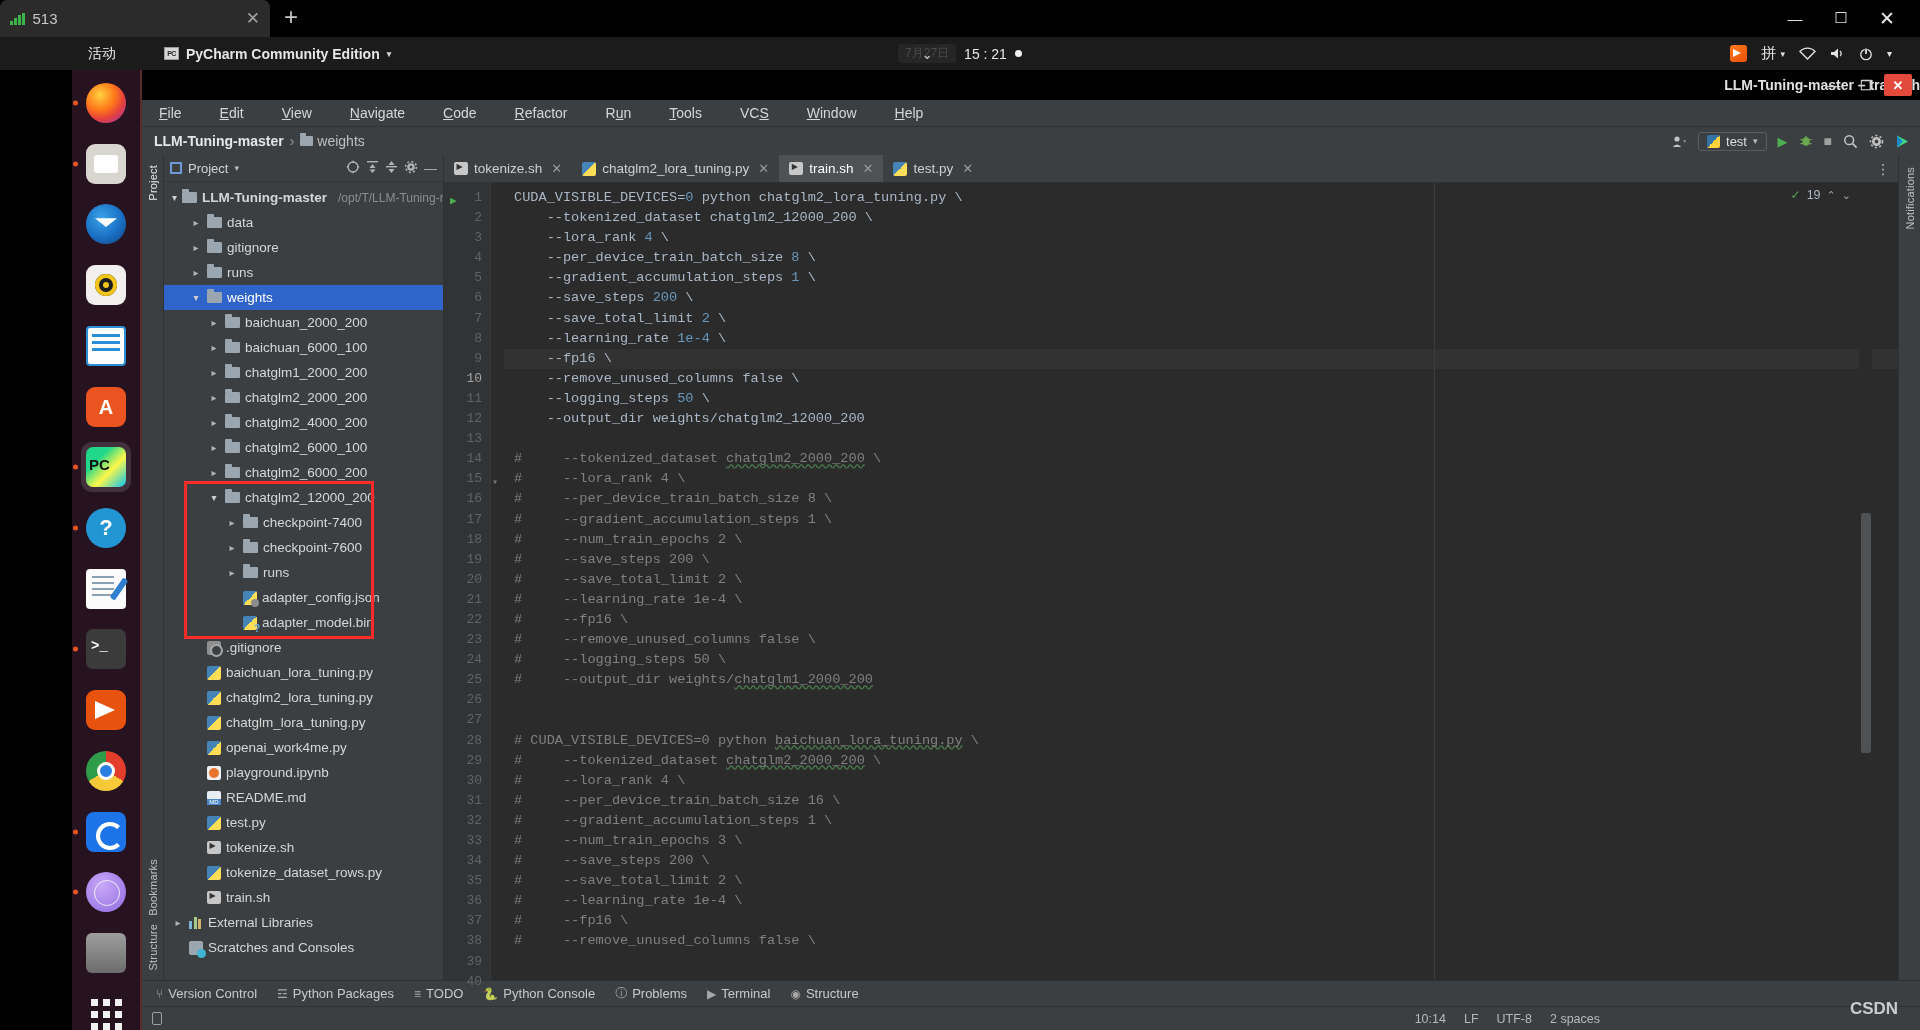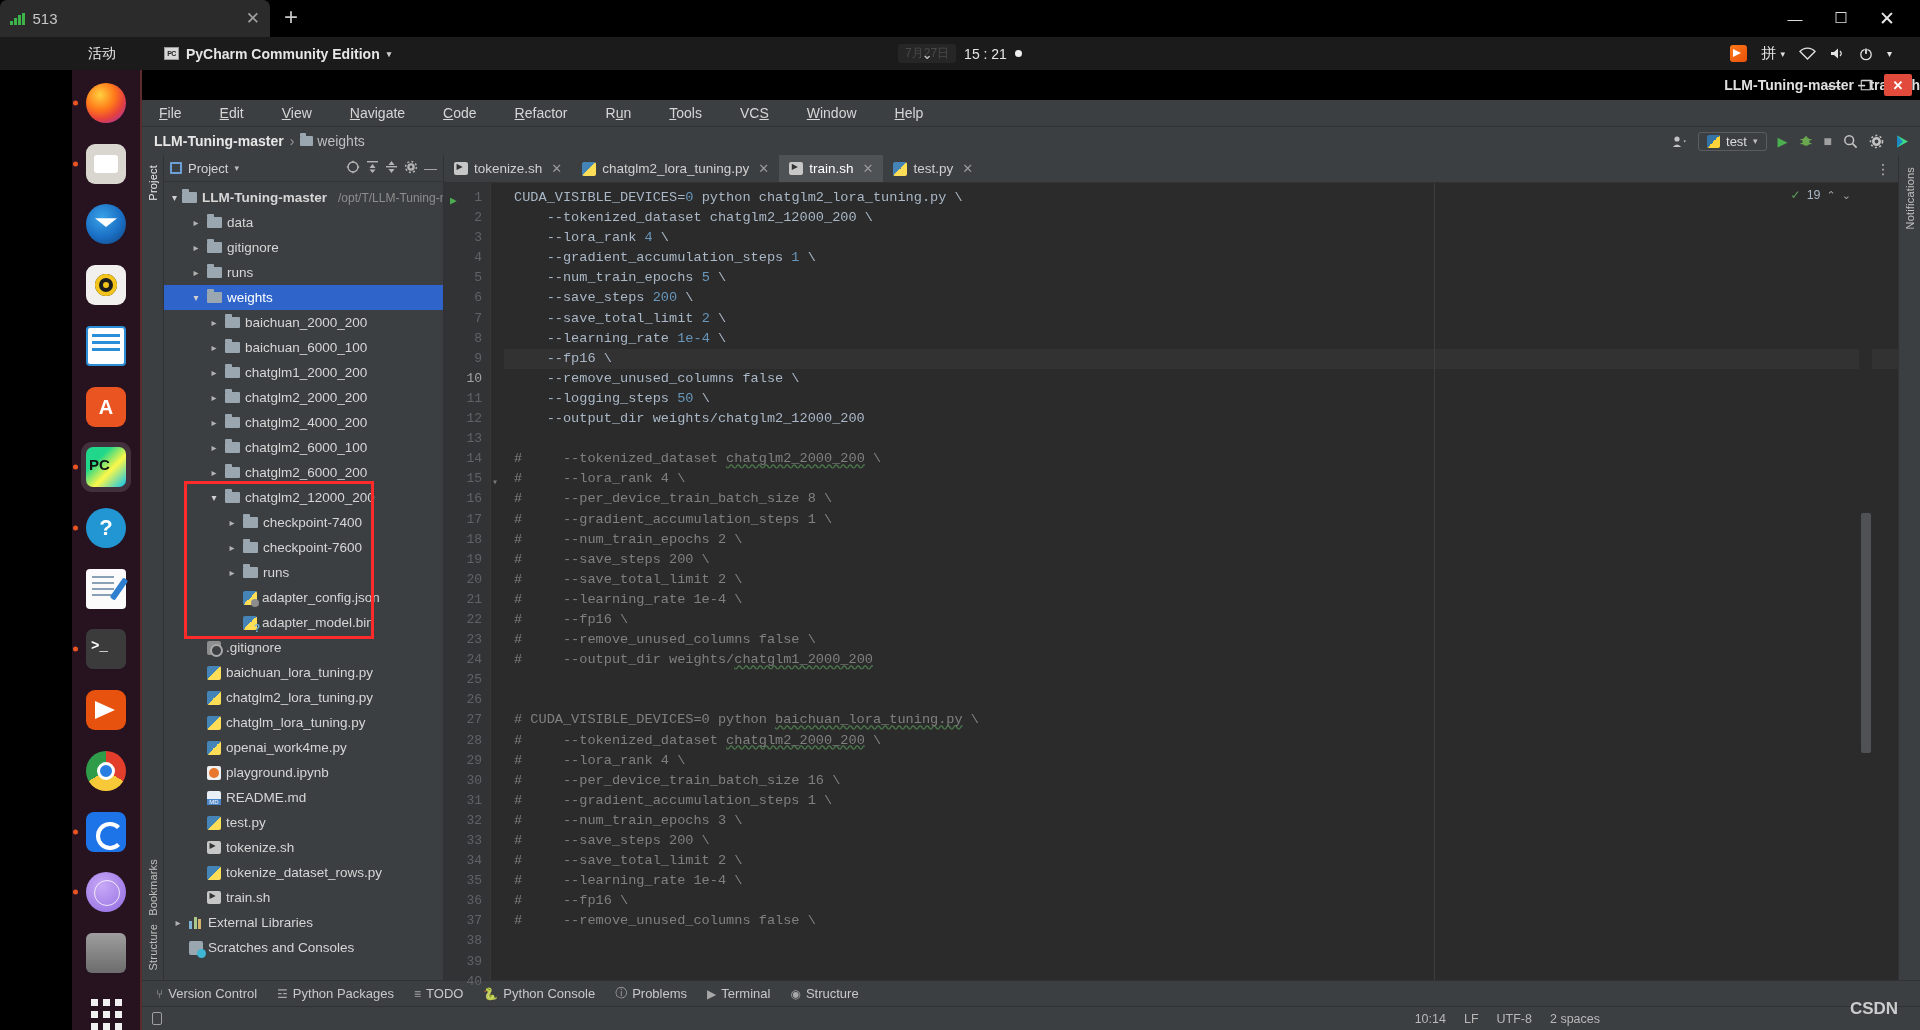--- a/index.html
+++ b/index.html
@@ -804,40 +804,41 @@
               <div class="gline">38</div>
               <div class="gline">39</div>
               <div class="gline">40</div>
             </div>
           <div class="gutter2"></div>
           <div class="code" id="code">
             <div class="caret-col"></div>
           <div class="cline">CUDA_VISIBLE_DEVICES=<span class="num">0</span> python chatglm2_lora_tuning.py \</div>
               <div class="cline">    --tokenized_dataset chatglm2_12000_200 \</div>
               <div class="cline">    --lora_rank <span class="num">4</span> \</div>
+              <div class="cline">    --per_device_train_batch_size <span class="num">8</span> \</div>
               <div class="cline">    --gradient_accumulation_steps <span class="num">1</span> \</div>
-              <div class="cline">    --num_train_epochs <span class="num">5</span> \</div>
               <div class="cline">    --save_steps <span class="num">200</span> \</div>
               <div class="cline">    --save_total_limit <span class="num">2</span> \</div>
               <div class="cline">    --learning_rate <span class="num">1e-4</span> \</div>
               <div class="cline cur">    --fp16 \</div>
               <div class="cline">    --remove_unused_columns false \</div>
               <div class="cline">    --logging_steps <span class="num">50</span> \</div>
               <div class="cline">    --output_dir weights/chatglm2_12000_200</div>
               <div class="cline">&nbsp;</div>
               <div class="cline"><span class="cm">#     --tokenized_dataset <span class="sq">chatglm2_2000_200</span> \</span></div>
               <div class="cline"><span class="cm">#     --lora_rank 4 \</span></div>
               <div class="cline"><span class="cm">#     --per_device_train_batch_size 8 \</span></div>
               <div class="cline"><span class="cm">#     --gradient_accumulation_steps 1 \</span></div>
               <div class="cline"><span class="cm">#     --num_train_epochs 2 \</span></div>
               <div class="cline"><span class="cm">#     --save_steps 200 \</span></div>
               <div class="cline"><span class="cm">#     --save_total_limit 2 \</span></div>
               <div class="cline"><span class="cm">#     --learning_rate 1e-4 \</span></div>
               <div class="cline"><span class="cm">#     --fp16 \</span></div>
               <div class="cline"><span class="cm">#     --remove_unused_columns false \</span></div>
+              <div class="cline"><span class="cm">#     --logging_steps 50 \</span></div>
               <div class="cline"><span class="cm">#     --output_dir weights/<span class="sq">chatglm1_2000_200</span></span></div>
               <div class="cline">&nbsp;</div>
               <div class="cline">&nbsp;</div>
               <div class="cline"><span class="cm"># CUDA_VISIBLE_DEVICES=0 python <span class="sq">baichuan_lora_tuning.py</span> \</span></div>
               <div class="cline"><span class="cm">#     --tokenized_dataset <span class="sq">chatglm2_2000_200</span> \</span></div>
               <div class="cline"><span class="cm">#     --lora_rank 4 \</span></div>
               <div class="cline"><span class="cm">#     --per_device_train_batch_size 16 \</span></div>
               <div class="cline"><span class="cm">#     --gradient_accumulation_steps 1 \</span></div>
               <div class="cline"><span class="cm">#     --num_train_epochs 3 \</span></div>
               <div class="cline"><span class="cm">#     --save_steps 200 \</span></div>

